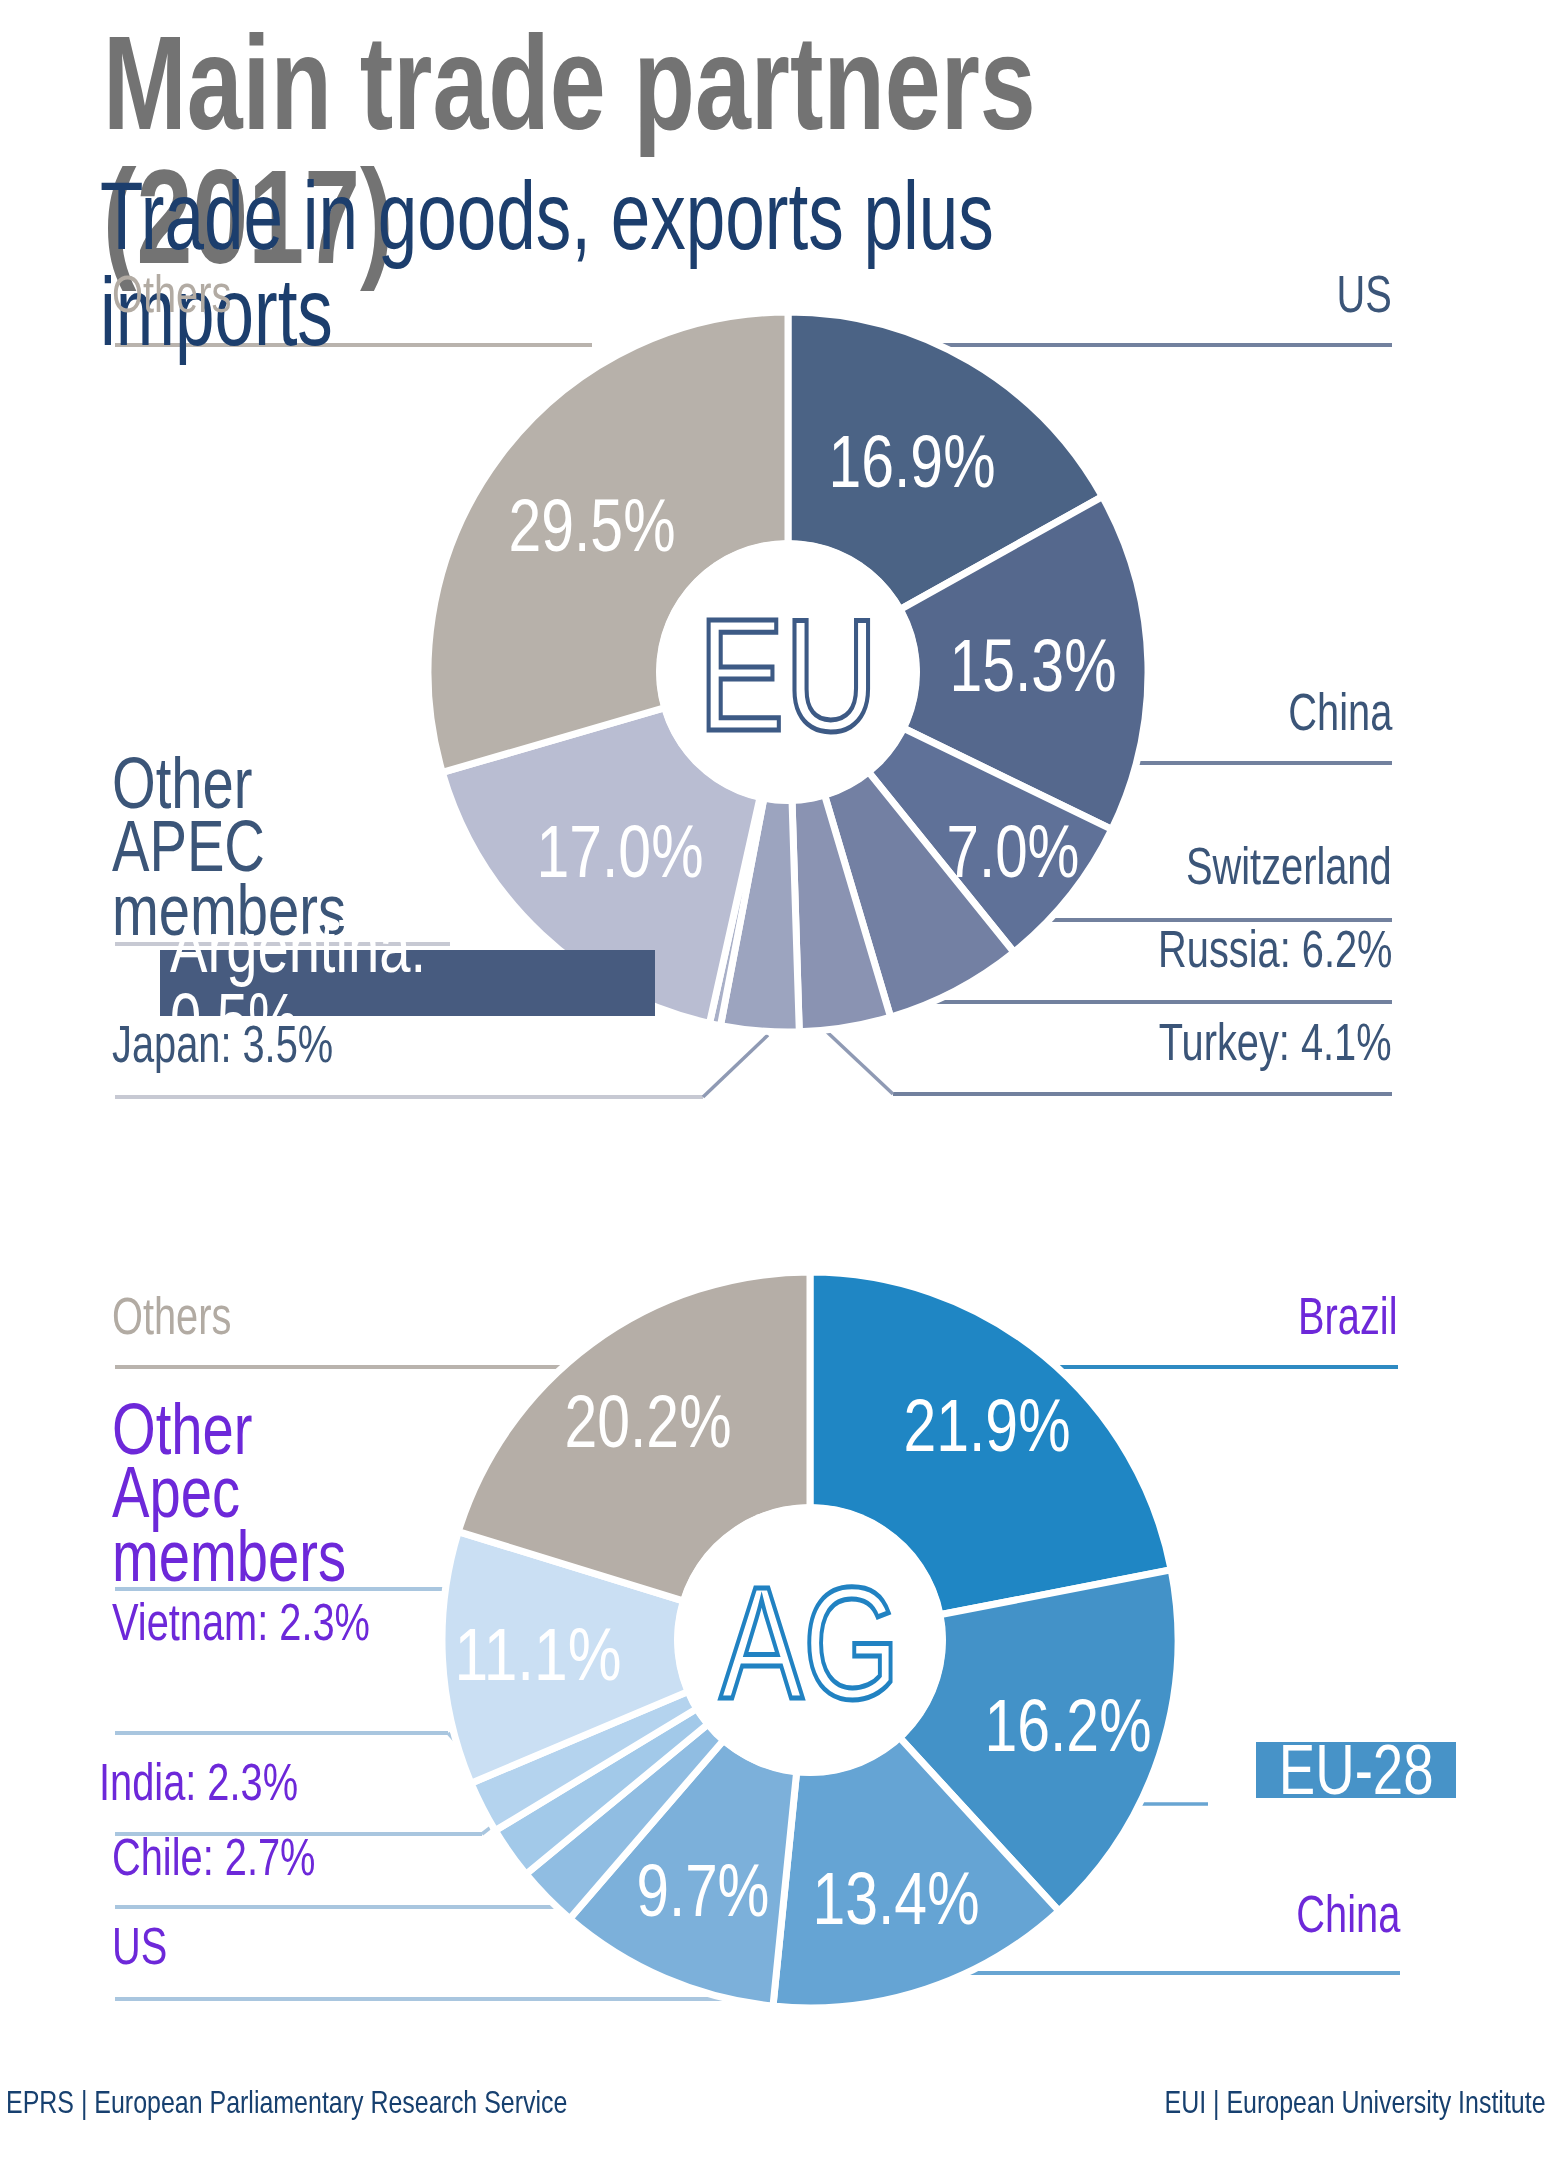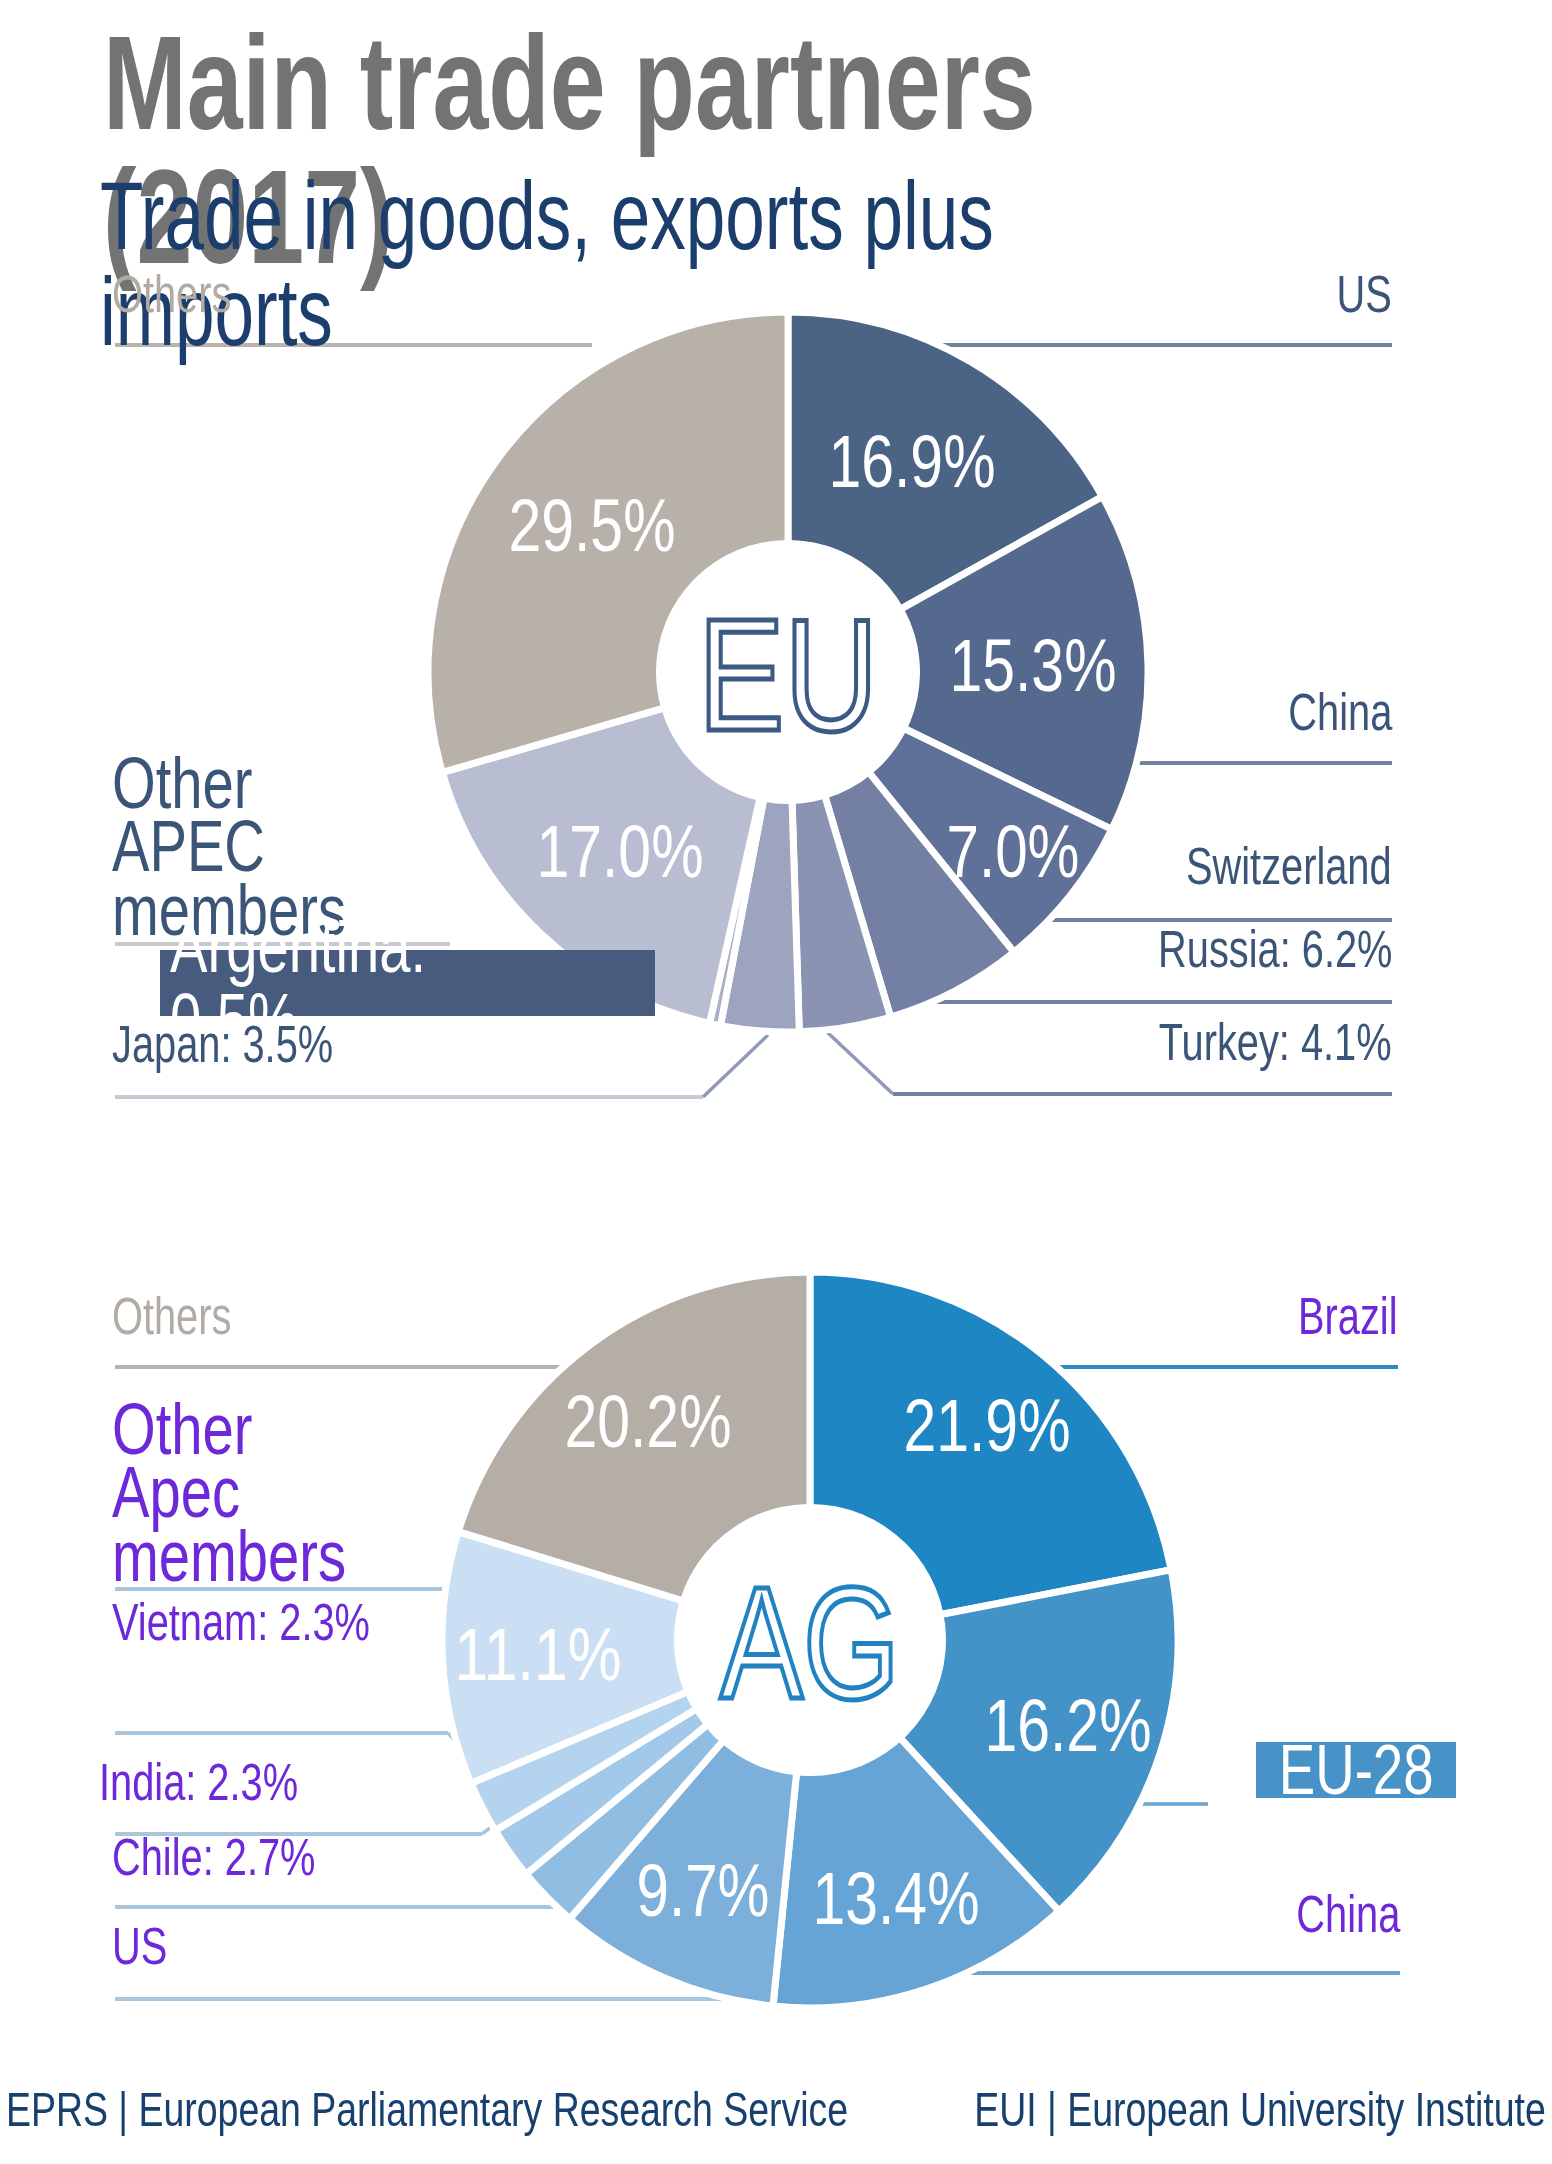--- a/index.html
+++ b/index.html
@@ -14,21 +14,21 @@
   .subtitle{left:100px;top:168px;font-size:96px;font-weight:400;color:#1c3e6d;line-height:1;}
   .subtitle .sqz{transform:scaleX(0.74);}
   .callout{font-size:51px;line-height:0.88;font-weight:400;}
   .navy{color:#3b5578;}
   .blue{color:#6d28d9;}
   .gray{color:#b2aba3;}
   .right{text-align:right;}
   .box{font-size:72px;line-height:1;color:#ffffff;display:flex;align-items:center;margin-left:48px;}
   .box-navy{background:#475b7f;padding:0 10px;}
   .box-blue{background:#4793c8;justify-content:center;}
-  .footer{top:2086px;font-size:48px;color:#17406f;line-height:1;}
+  .footer{top:2086px;font-size:32px;color:#17406f;line-height:1;}
   svg{display:block;}
 </style>
 </head>
 <body>
 
 <svg class="abs" style="left:0;top:0;" width="1552" height="2164" viewBox="0 0 1552 2164">
 
   <line x1="115" y1="345" x2="592" y2="345" stroke="#b9b3ad" stroke-width="4"></line>
   <line x1="900" y1="345" x2="1392" y2="345" stroke="#72819e" stroke-width="4"></line>
   <line x1="1100" y1="763" x2="1392" y2="763" stroke="#72819e" stroke-width="4"></line>

